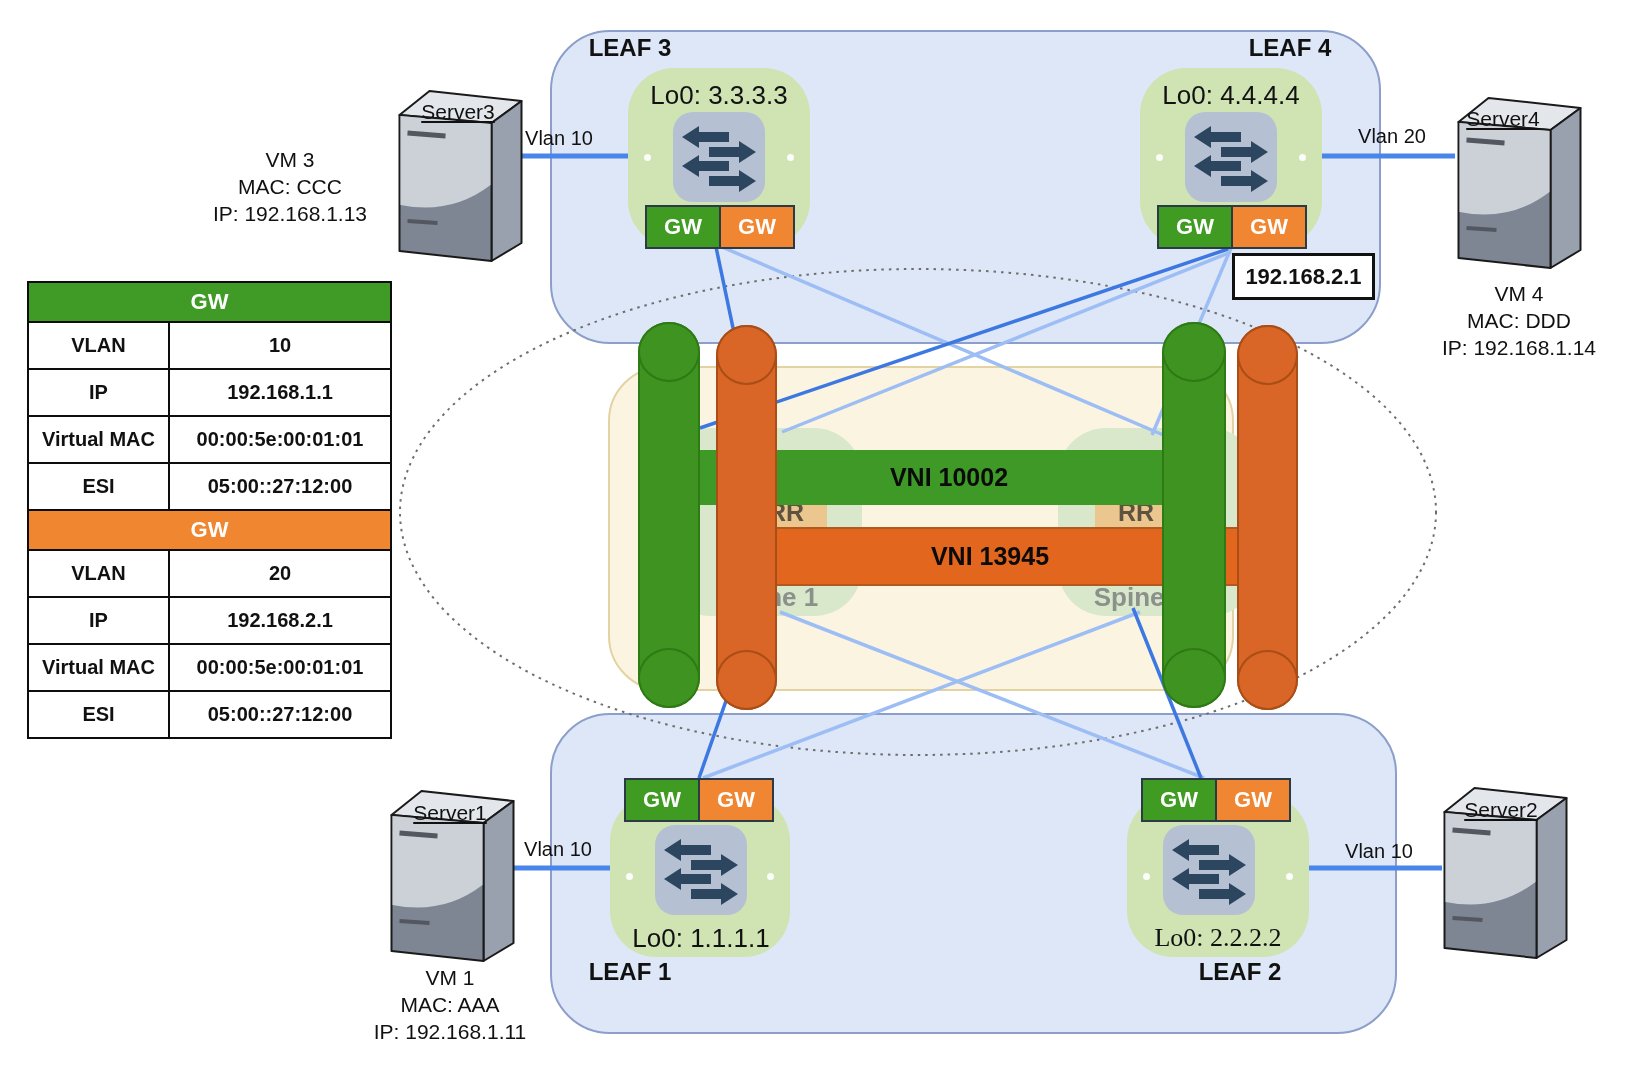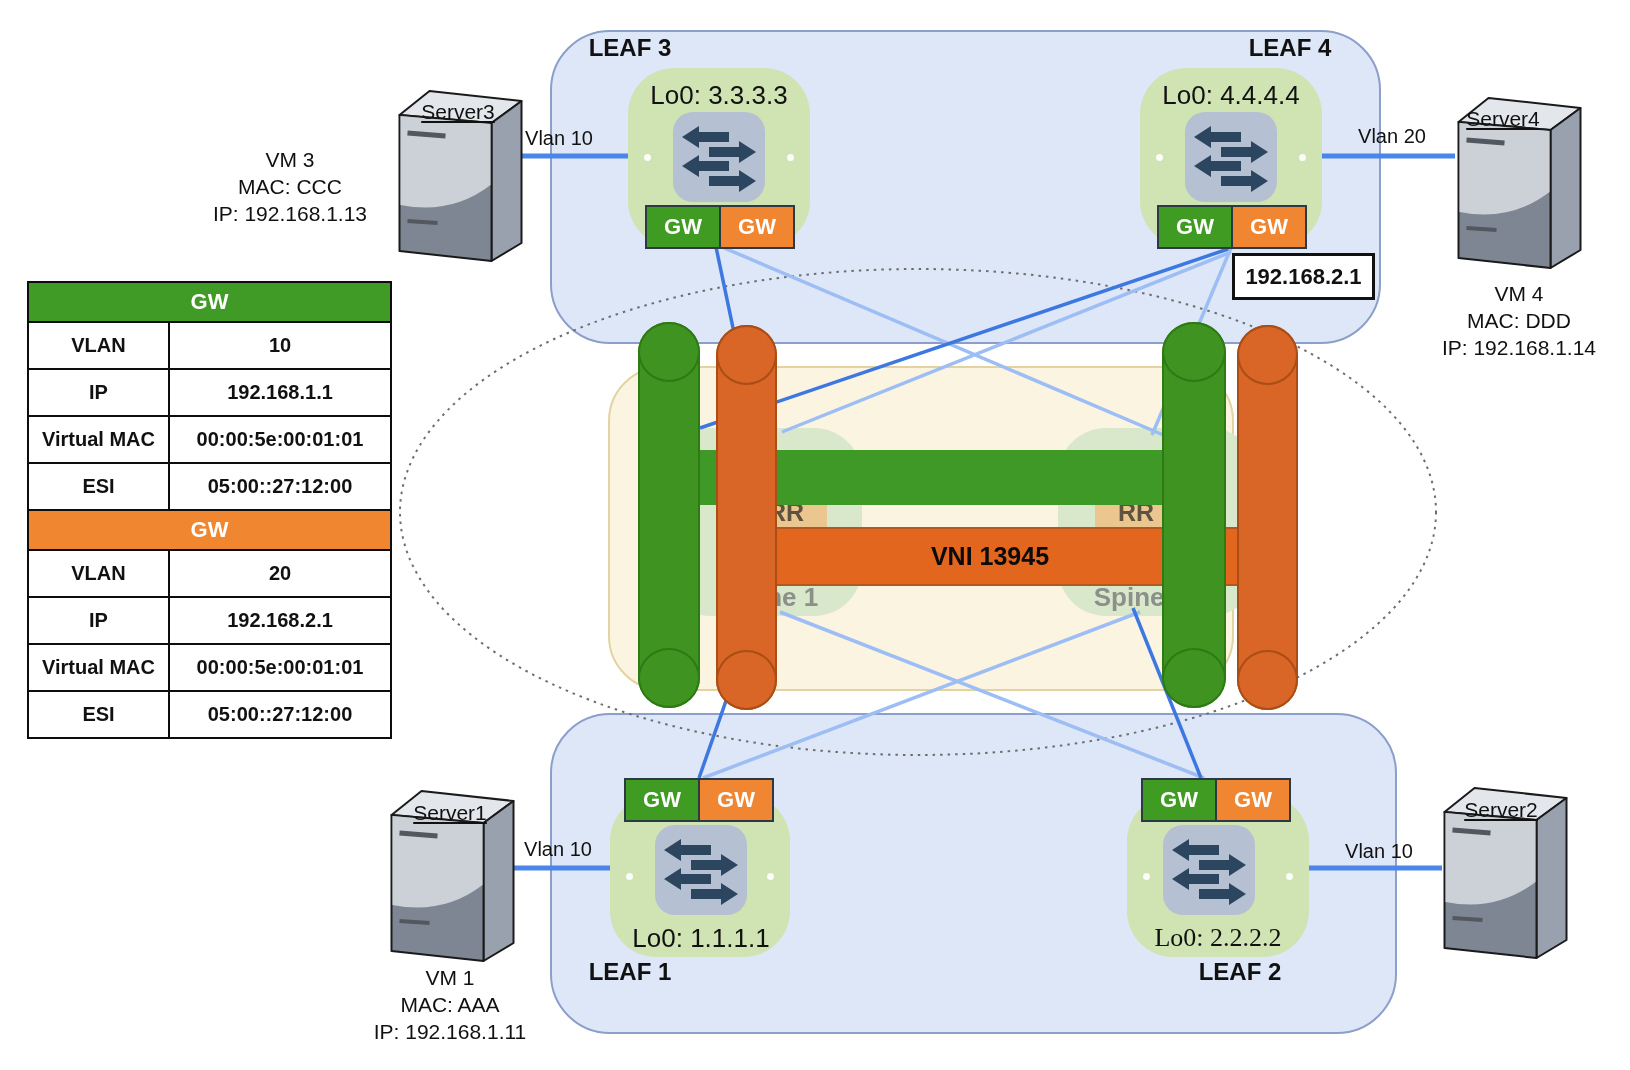--- a/index.html
+++ b/index.html
@@ -146,20 +146,21 @@
     <line x1="1201" y1="778" x2="1133" y2="608" stroke="#3d78e2" stroke-width="3.5"></line>
 
     <line x1="497" y1="156" x2="630" y2="156" stroke="#4a86ea" stroke-width="5"></line>
     <line x1="1322" y1="156" x2="1455" y2="156" stroke="#4a86ea" stroke-width="5"></line>
     <line x1="512" y1="868" x2="612" y2="868" stroke="#4a86ea" stroke-width="5"></line>
     <line x1="1300" y1="868" x2="1442" y2="868" stroke="#4a86ea" stroke-width="5"></line>
   </svg>
 
   <div class="bar green"></div>
   <div class="bar orange"></div>
+  <div class="vni-label" style="left:734px;top:463px;">VNI 10002</div>
   <div class="vni-label" style="left:775px;top:542px;">VNI 13945</div>
 
   <div class="capsule g" style="left:638px;top:322px;width:62px;height:386px;"></div>
   <div class="capsule o" style="left:716px;top:325px;width:61px;height:385px;"></div>
   <div class="capsule g" style="left:1162px;top:322px;width:64px;height:386px;"></div>
   <div class="capsule o" style="left:1237px;top:325px;width:61px;height:385px;"></div>
 
   <div class="pod-title" style="left:550px;top:34px;">LEAF 3</div>
   <div class="pod-title" style="left:1210px;top:34px;">LEAF 4</div>
   <div class="pod-title" style="left:550px;top:958px;">LEAF 1</div>

